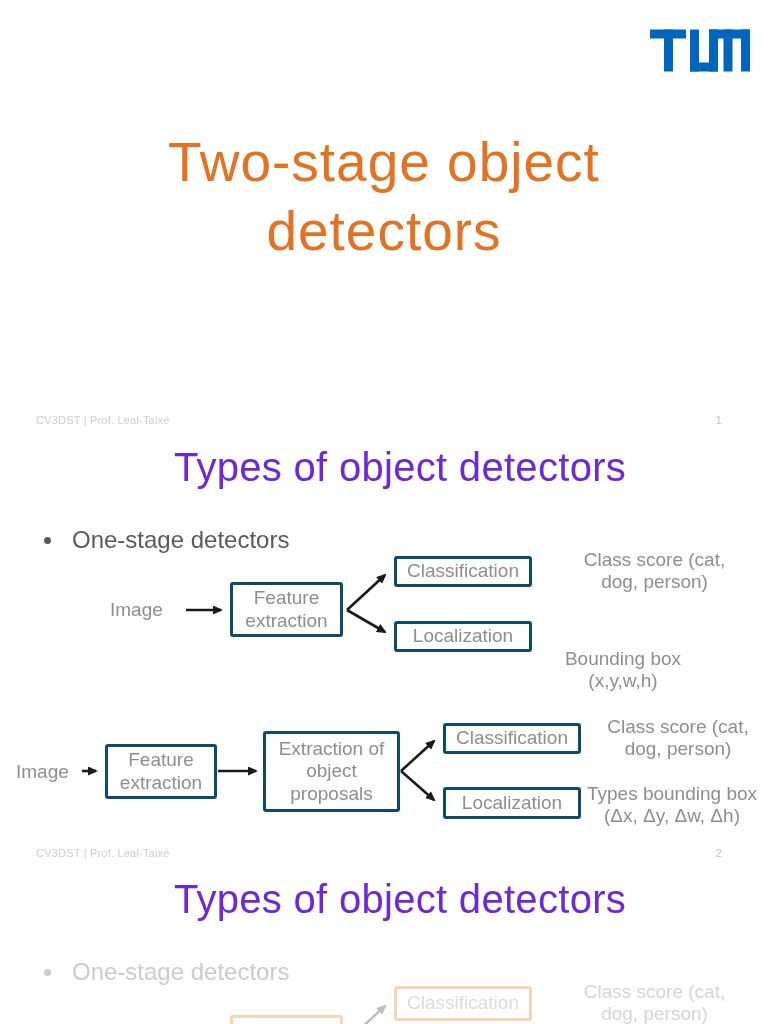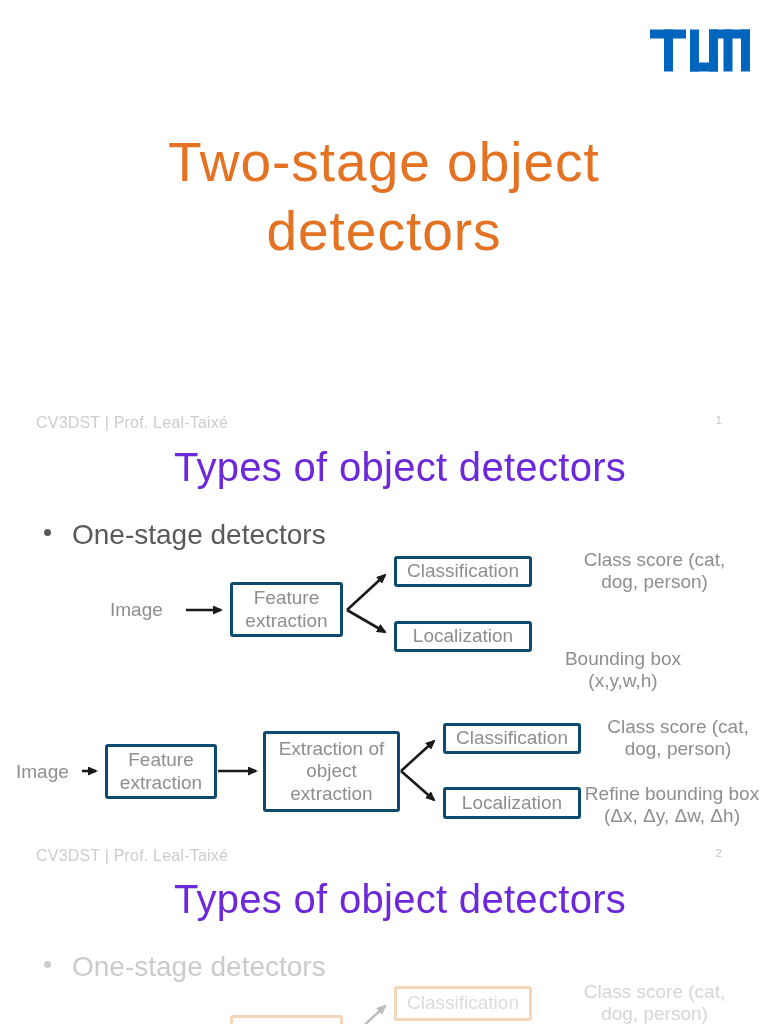--- a/index.html
+++ b/index.html
@@ -12,25 +12,25 @@
 
   .slide-title {
     position:absolute; left:0; width:768px; text-align:center;
     color:#E37222; font-size:55px; font-weight:300; line-height:1.25;
     letter-spacing:1px;
   }
   .heading {
     position:absolute; left:16px; width:768px; text-align:center;
     color:#6d28d9; font-size:40px; font-weight:400; letter-spacing:0.3px;
   }
-  .footer-text { position:absolute; font-size:16px; color:#CDCDCD; letter-spacing:0.2px; }
+  .footer-text { position:absolute; font-size:11px; color:#CDCDCD; letter-spacing:0.2px; }
   .page-num  { position:absolute; font-size:11.5px; color:#C6C6C6; }
 
   .bullet-row { position:absolute; display:flex; align-items:flex-start;
-    color:#5A5A5A; font-size:28px; line-height:1.2; }
+    color:#5A5A5A; font-size:24px; line-height:1.2;margin-top:8px; }
   .bullet-dot { width:7px; height:7px; border-radius:50%; background:#5A5A5A;
     margin:11px 21px 0 0; flex:none; }
   .bullet-row.faded { color:#CBCBCB; }
   .bullet-row.faded .bullet-dot { background:#CBCBCB; }
 
   .dbox {
     position:absolute; border:3px solid #0c4a6e; border-radius:3px;
     background:#ffffff; display:flex; align-items:center; justify-content:center;
     text-align:center; color:#8E8E8E; font-size:19px; line-height:1.16;
     box-sizing:border-box;
@@ -91,30 +91,30 @@
 (x,y,w,h)</div>
 
 
   <div class="lbl" style="left:16px; top:761px;">Image</div>
 
   <div class="dbox preline" style="left:105px; top:744px; width:112px; height:55px;">Feature
 extraction</div>
 
   <div class="dbox preline" style="left:263px; top:731px; width:137px; height:81px;">Extraction of
 object
-extraction</div>
+proposals</div>
 
   <div class="dbox" style="left:443px; top:723px; width:138px; height:31px;">Classification</div>
 
   <div class="dbox" style="left:443px; top:787px; width:138px; height:32px;">Localization</div>
 
   <div class="lbl center preline" style="left:588px; top:716px; width:180px;">Class score (cat,
 dog, person)</div>
 
-  <div class="lbl center preline" style="left:576px; top:783px; width:192px;">Refine bounding box
+  <div class="lbl center preline" style="left:576px; top:783px; width:192px;">Types bounding box
 (Δx, Δy, Δw, Δh)</div>
 
   <div class="footer-text" style="left:36px; top:847px;">CV3DST | Prof. Leal-Taixé</div>
   <div class="page-num" style="right:46px; top:847px;">2</div>
 
   <div class="heading" style="top:877px;">Types of object detectors</div>
 
   <div class="bullet-row faded" style="left:44px; top:950px;">
     <span class="bullet-dot"></span>
     <span>One-stage detectors</span>

